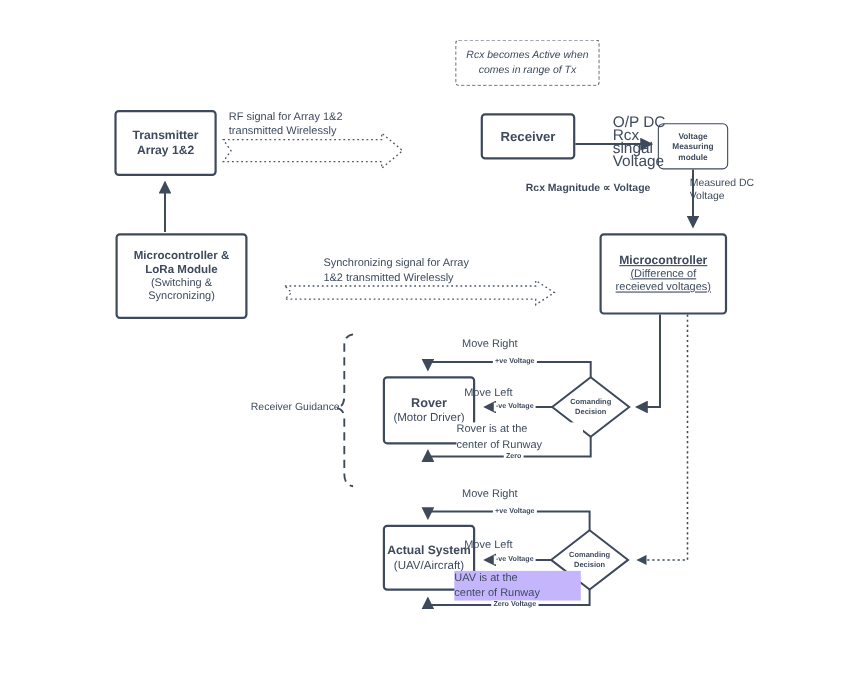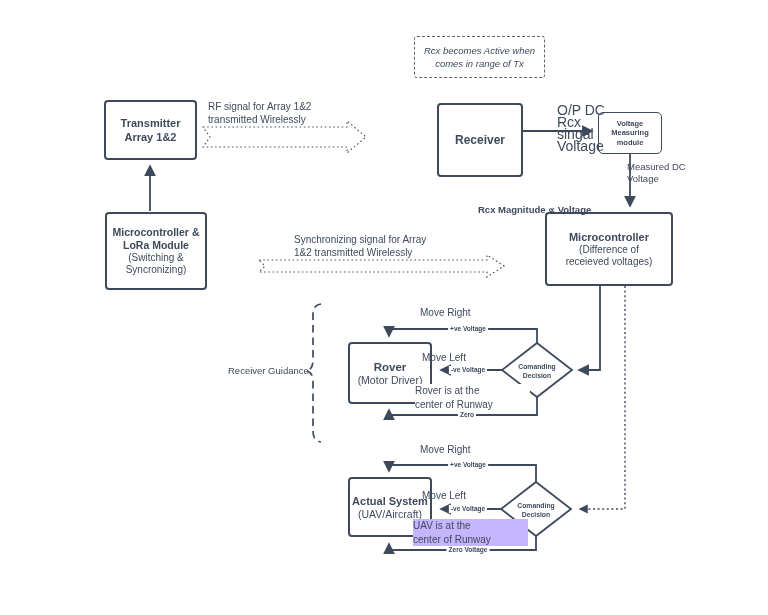--- a/index.html
+++ b/index.html
@@ -57,38 +57,38 @@
   </svg>
 
   <div class="note" style="left:414px; top:36px; width:131px; height:42px;">Rcx becomes Active when
 comes in range of Tx</div>
 
   <div class="node" style="left:104px; top:100px; width:93px; height:60px; font-size:11px; line-height:14px;">
     <div class="t">Transmitter
 Array 1&amp;2</div>
   </div>
 
-  <div class="node" style="left:105px; top:212px; width:102px; height:78px;">
+  <div class="node" style="left:105px; top:212px; width:120px; height:78px;">
     <div class="t" style="font-size:10.5px; line-height:13px;">Microcontroller &amp;
 LoRa Module</div>
     <div class="s" style="font-size:10px; line-height:12.5px;text-align:center;">(Switching &amp;
 Syncronizing)</div>
   </div>
 
-  <div class="node" style="left:437px; top:103px; width:86px; height:74px; font-size:12px;">
+  <div class="node" style="left:437px; top:103px; width:86px; height:42px; font-size:12px;">
     <div class="t">Receiver</div>
   </div>
 
   <div class="node" style="left:598px; top:112px; width:64px; height:42px; border-width:1.5px; border-radius:5px;">
     <div class="t" style="font-size:7.5px; line-height:9.5px;">Voltage
 Measuring
 module</div>
   </div>
 
-  <div class="node" style="left:545px; top:212px; width:128px; height:74px;">
+  <div class="node" style="left:545px; top:212px; width:116px; height:74px;text-decoration:underline;">
     <div class="t" style="font-size:11px; line-height:14px;">Microcontroller</div>
     <div class="s" style="font-size:10px; line-height:12.5px;">(Difference of
 receieved voltages)</div>
   </div>
 
   <div class="node" style="left:348px; top:477px; width:84px; height:60px;">
     <div class="t" style="font-size:11px; line-height:14px;">Actual System</div>
     <div class="s" style="font-size:10.5px; line-height:13px;">(UAV/Aircraft)</div>
   </div>
 
@@ -101,21 +101,21 @@
 Decision</div>
   <div class="dlbl" style="left:536px; top:510px;">Comanding
 Decision</div>
 
   <div class="lbl" style="left:208px; top:100px; width:150px; font-size:10px; line-height:13px;">RF signal for Array 1&amp;2
 transmitted Wirelessly</div>
   <div class="lbl" style="left:294px; top:233px; width:152px; font-size:10px; line-height:13px;">Synchronizing signal for Array
 1&amp;2 transmitted Wirelessly</div>
   <div class="lbl" style="left:557px; top:104px; width:70px; font-size:14px; line-height:12px;">O/P DC Rcx
 singal Voltage</div>
-  <div class="lbl" style="left:478px; top:165px; width:120px; font-size:9.5px; font-weight:bold;margin-top:39px;">Rcx Magnitude ∝ Voltage</div>
+  <div class="lbl" style="left:478px; top:165px; width:120px; font-size:9.5px; font-weight:bold;">Rcx Magnitude ∝ Voltage</div>
   <div class="lbl" style="left:627px; top:161px; width:74px; font-size:9.5px; line-height:12px;">Measured DC
 Voltage</div>
   <div class="lbl" style="left:228px; top:365px; width:84px; font-size:9.5px;">Receiver  Guidance</div>
 
   <div class="lbl" style="left:420px; top:307px; width:96px; font-size:10px;">Move Right</div>
   <div class="tiny" style="left:468px; top:329px;">+ve  Voltage</div>
   <div class="lbl" style="left:422px; top:352px; width:96px; font-size:10px;">Move Left</div>
   <div class="tiny" style="left:468px; top:370px;">-ve  Voltage</div>
   <div class="lbl" style="left:415px; top:384px; width:115px; font-size:10px; line-height:13.5px; background:#ffffff;">Rover is at the
 center of Runway</div>

